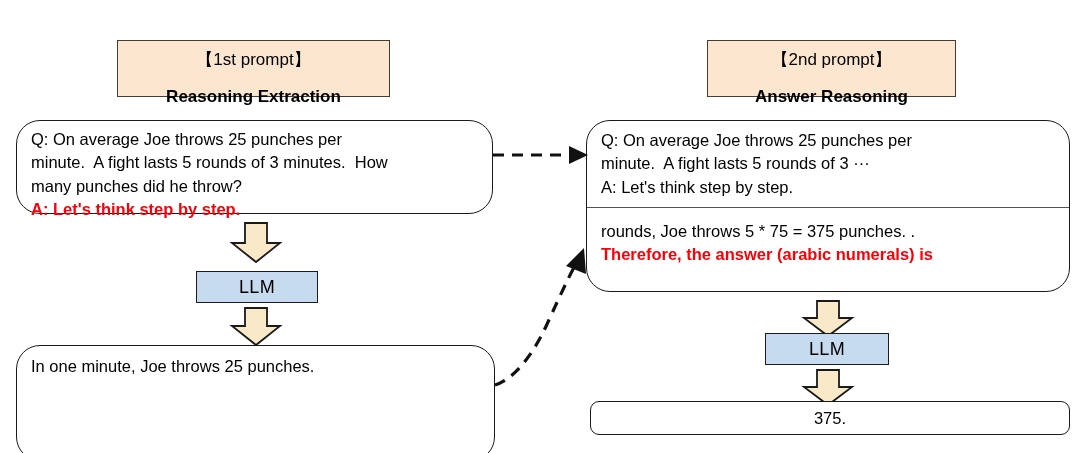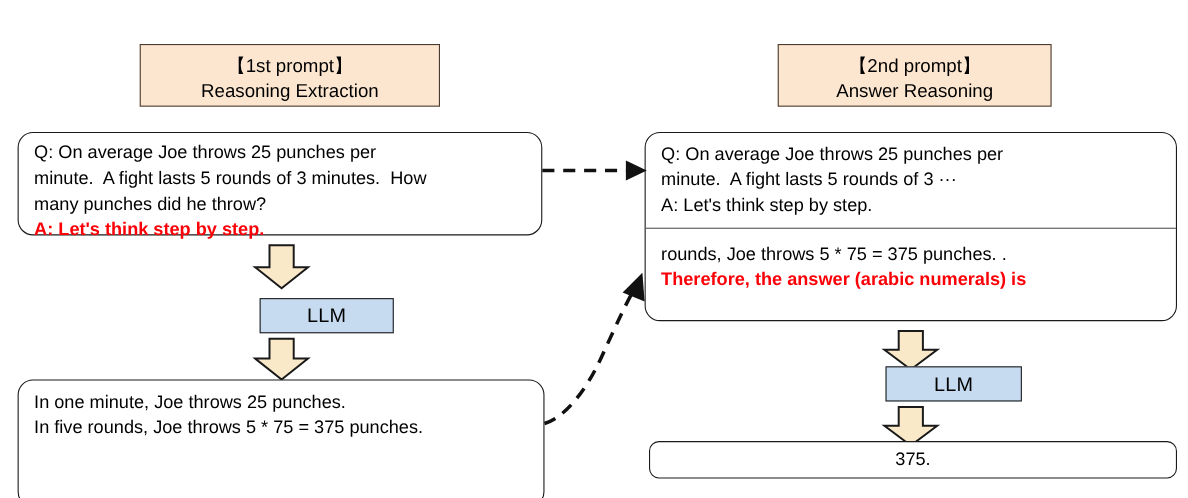--- a/index.html
+++ b/index.html
@@ -27,30 +27,30 @@
     line-height: 1.25;
     padding-top: 8px;
   }
   .prompt-header .line1 {
     font-size: 17px;
     font-weight: normal;
     letter-spacing: 0px;
   }
   .prompt-header .line2 {
     font-size: 17px;
-    font-weight: normal;
-    margin-top: 2px;
+    font-weight: bold;
+    margin-top: 16px;
   }
 
   
   .text-box {
     position: absolute;
     background: #ffffff;
     border: 1.6px solid #1a1a1a;
-    border-radius: 14px;
+    border-radius: 24px;
     box-sizing: border-box;
     color: #000000;
   }
   .tb-inner {
     padding: 7px 12px 6px 14px;
   }
   .tb-line {
     font-size: 16.5px;
     line-height: 1.41;
     white-space: pre-wrap;
@@ -77,21 +77,20 @@
     position: absolute;
     background: #c6dbef;
     border: 1.7px solid #1c1c1c;
     box-sizing: border-box;
     display: flex;
     align-items: center;
     justify-content: center;
     font-size: 18px;
     color: #000000;
     letter-spacing: 0.3px;
-    margin-left: 40px;
   }
 
   
   .block-arrow {
     position: absolute;
   }
   .block-arrow svg {
     display: block;
     overflow: visible;
   }
@@ -104,21 +103,21 @@
   .dashed-arrow svg {
     display: block;
     overflow: visible;
   }
 </style>
 </head>
 <body>
 
 <div id="canvas">
 
-  <div class="prompt-header" style="left:127px; top:40px; width:273px; height:57px;">
+  <div class="prompt-header" style="left:117px; top:40px; width:273px; height:57px;">
     <div class="line1">【1st prompt】</div>
     <div class="line2">Reasoning Extraction</div>
   </div>
 
   <div class="text-box" style="left:16px; top:120px; width:477px; height:94px;">
     <div class="tb-inner">
       <div class="tb-line">Q: On average Joe throws 25 punches per</div>
       <div class="tb-line">minute.  A fight lasts 5 rounds of 3 minutes.  How</div>
       <div class="tb-line">many punches did he throw?</div>
       <div class="tb-line red">A: Let's think step by step.</div>
@@ -137,21 +136,20 @@
 
   <div class="block-arrow" style="left:230px; top:307px;">
     <svg width="52" height="40" viewBox="0 0 52 40">
       <polygon points="15,1 37,1 37,19 50,19 26,38 2,19 15,19" fill="#fae9c8" stroke="#1a1a1a" stroke-width="1.8" stroke-linejoin="miter"></polygon>
     </svg>
   </div>
 
   <div class="text-box" style="left:16px; top:345px; width:479px; height:116px;">
     <div class="tb-inner" style="padding-top:9px;">
       <div class="tb-line">In one minute, Joe throws 25 punches.</div>
-      <div class="tb-line">In five rounds, Joe throws 5 * 75 = 375 punches.</div>
     </div>
   </div>
 
   <div class="prompt-header" style="left:707px; top:40px; width:249px; height:57px;">
     <div class="line1">【2nd prompt】</div>
     <div class="line2">Answer Reasoning</div>
   </div>
 
   <div class="text-box" style="left:586px; top:120px; width:484px; height:172px;">
     <div class="tb-inner" style="padding-top:8px; padding-bottom:10px;">

